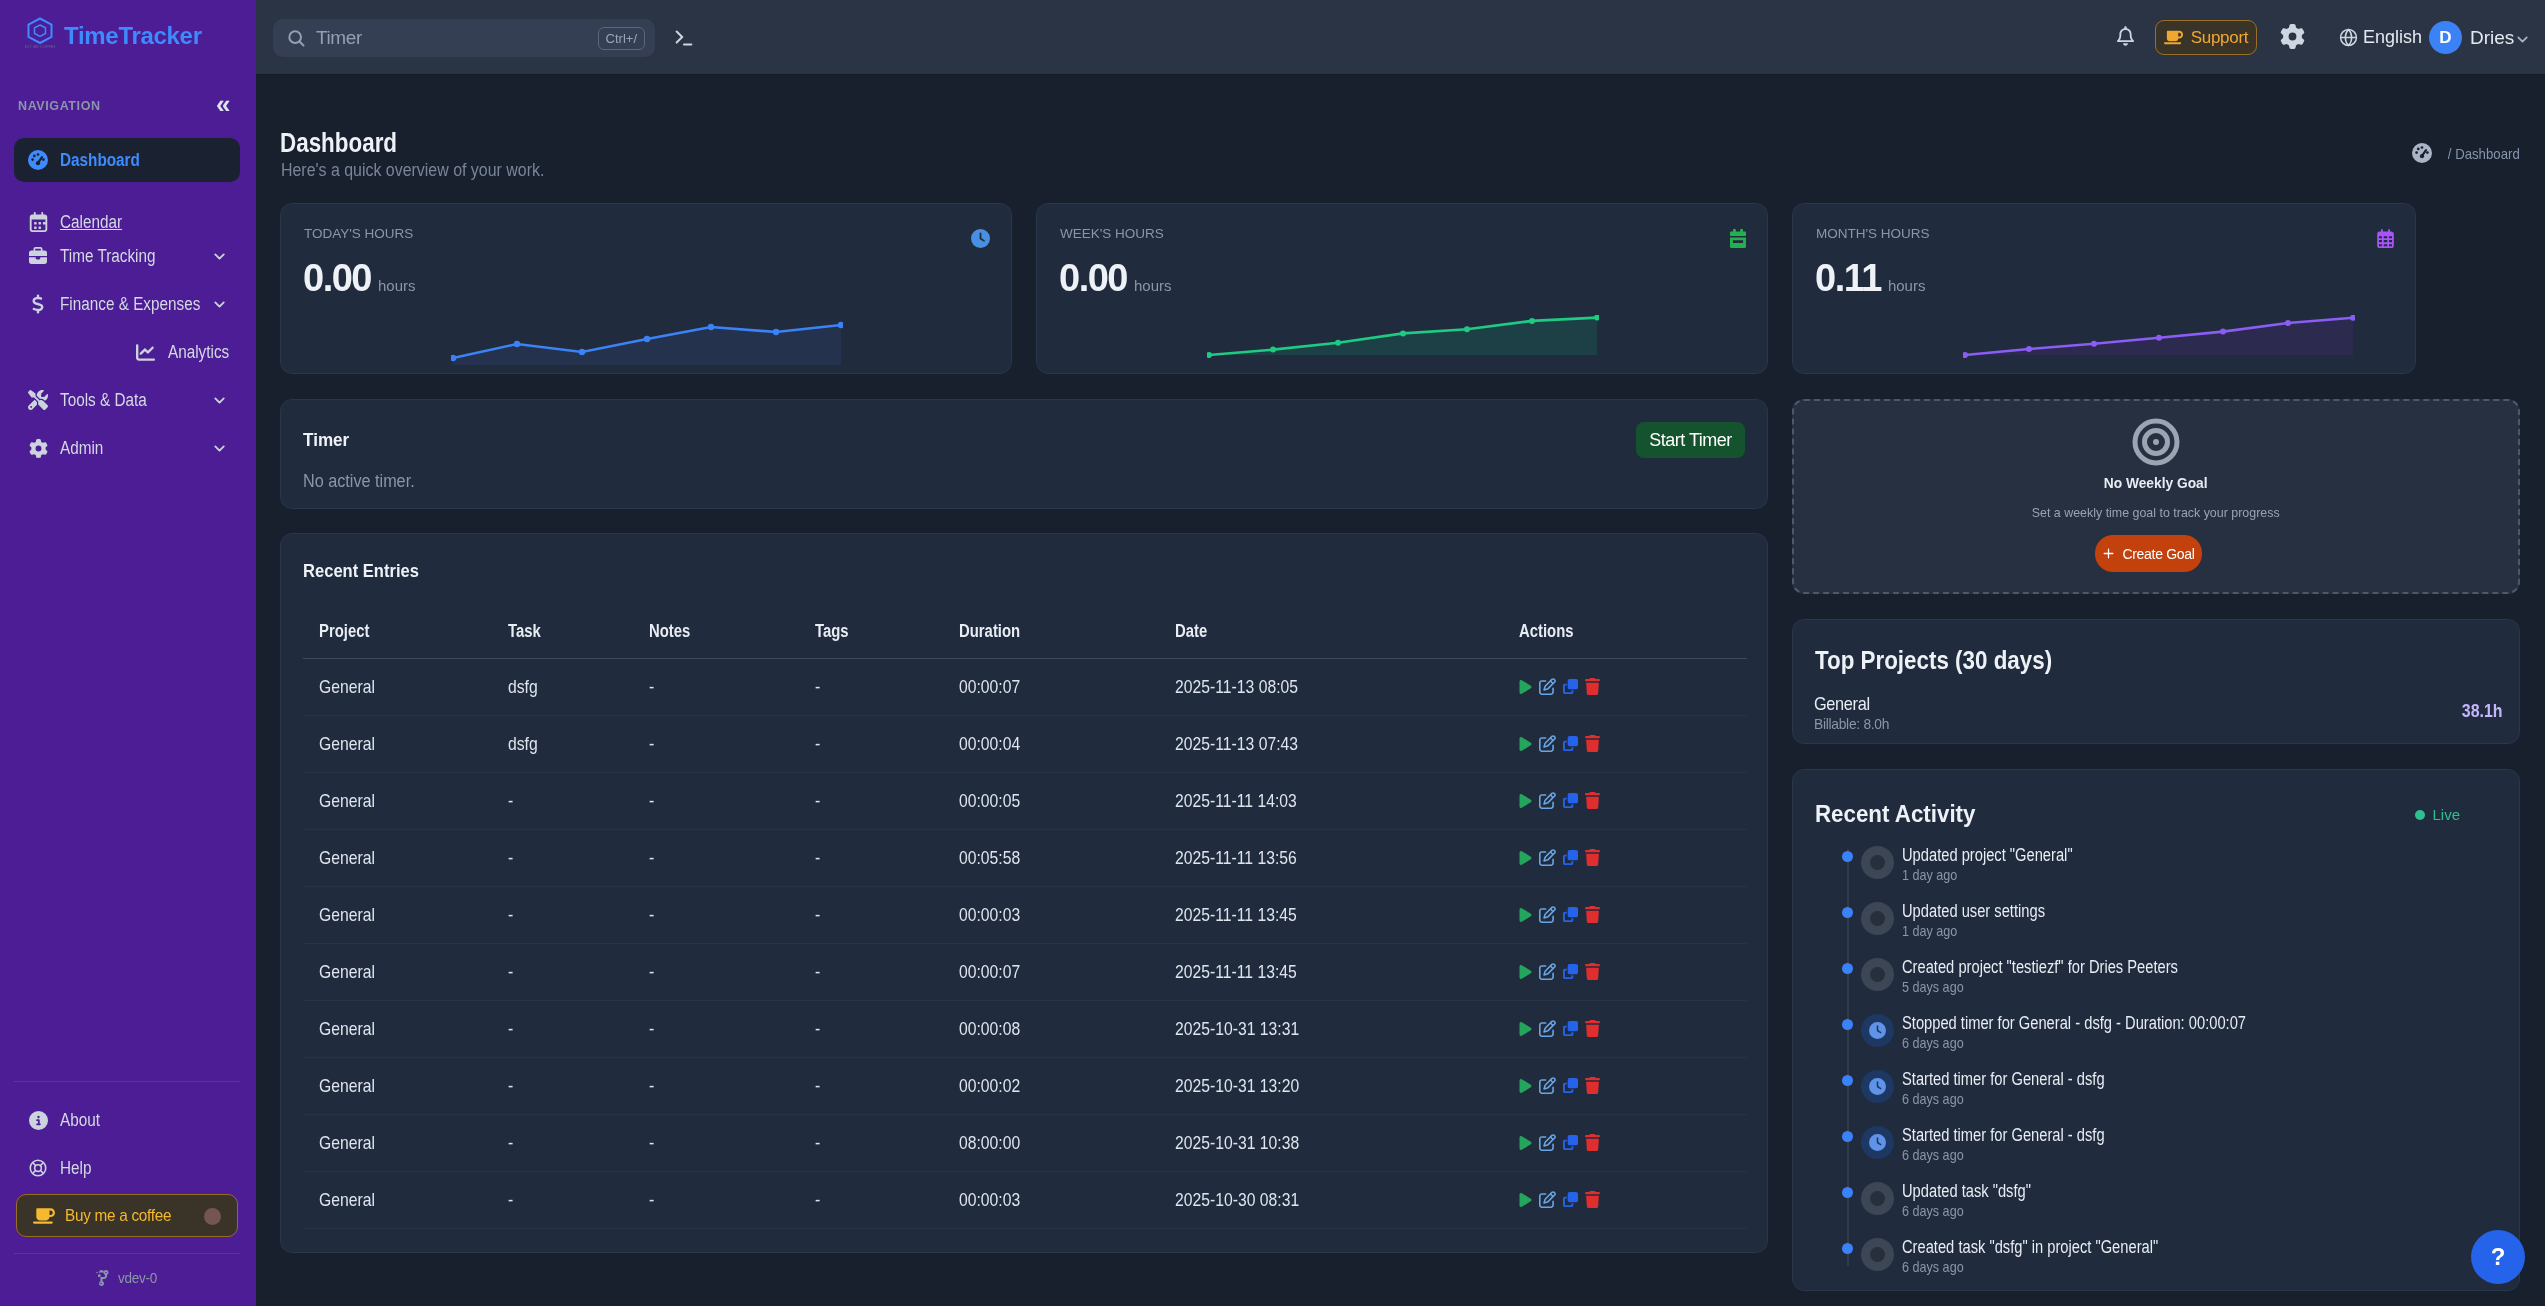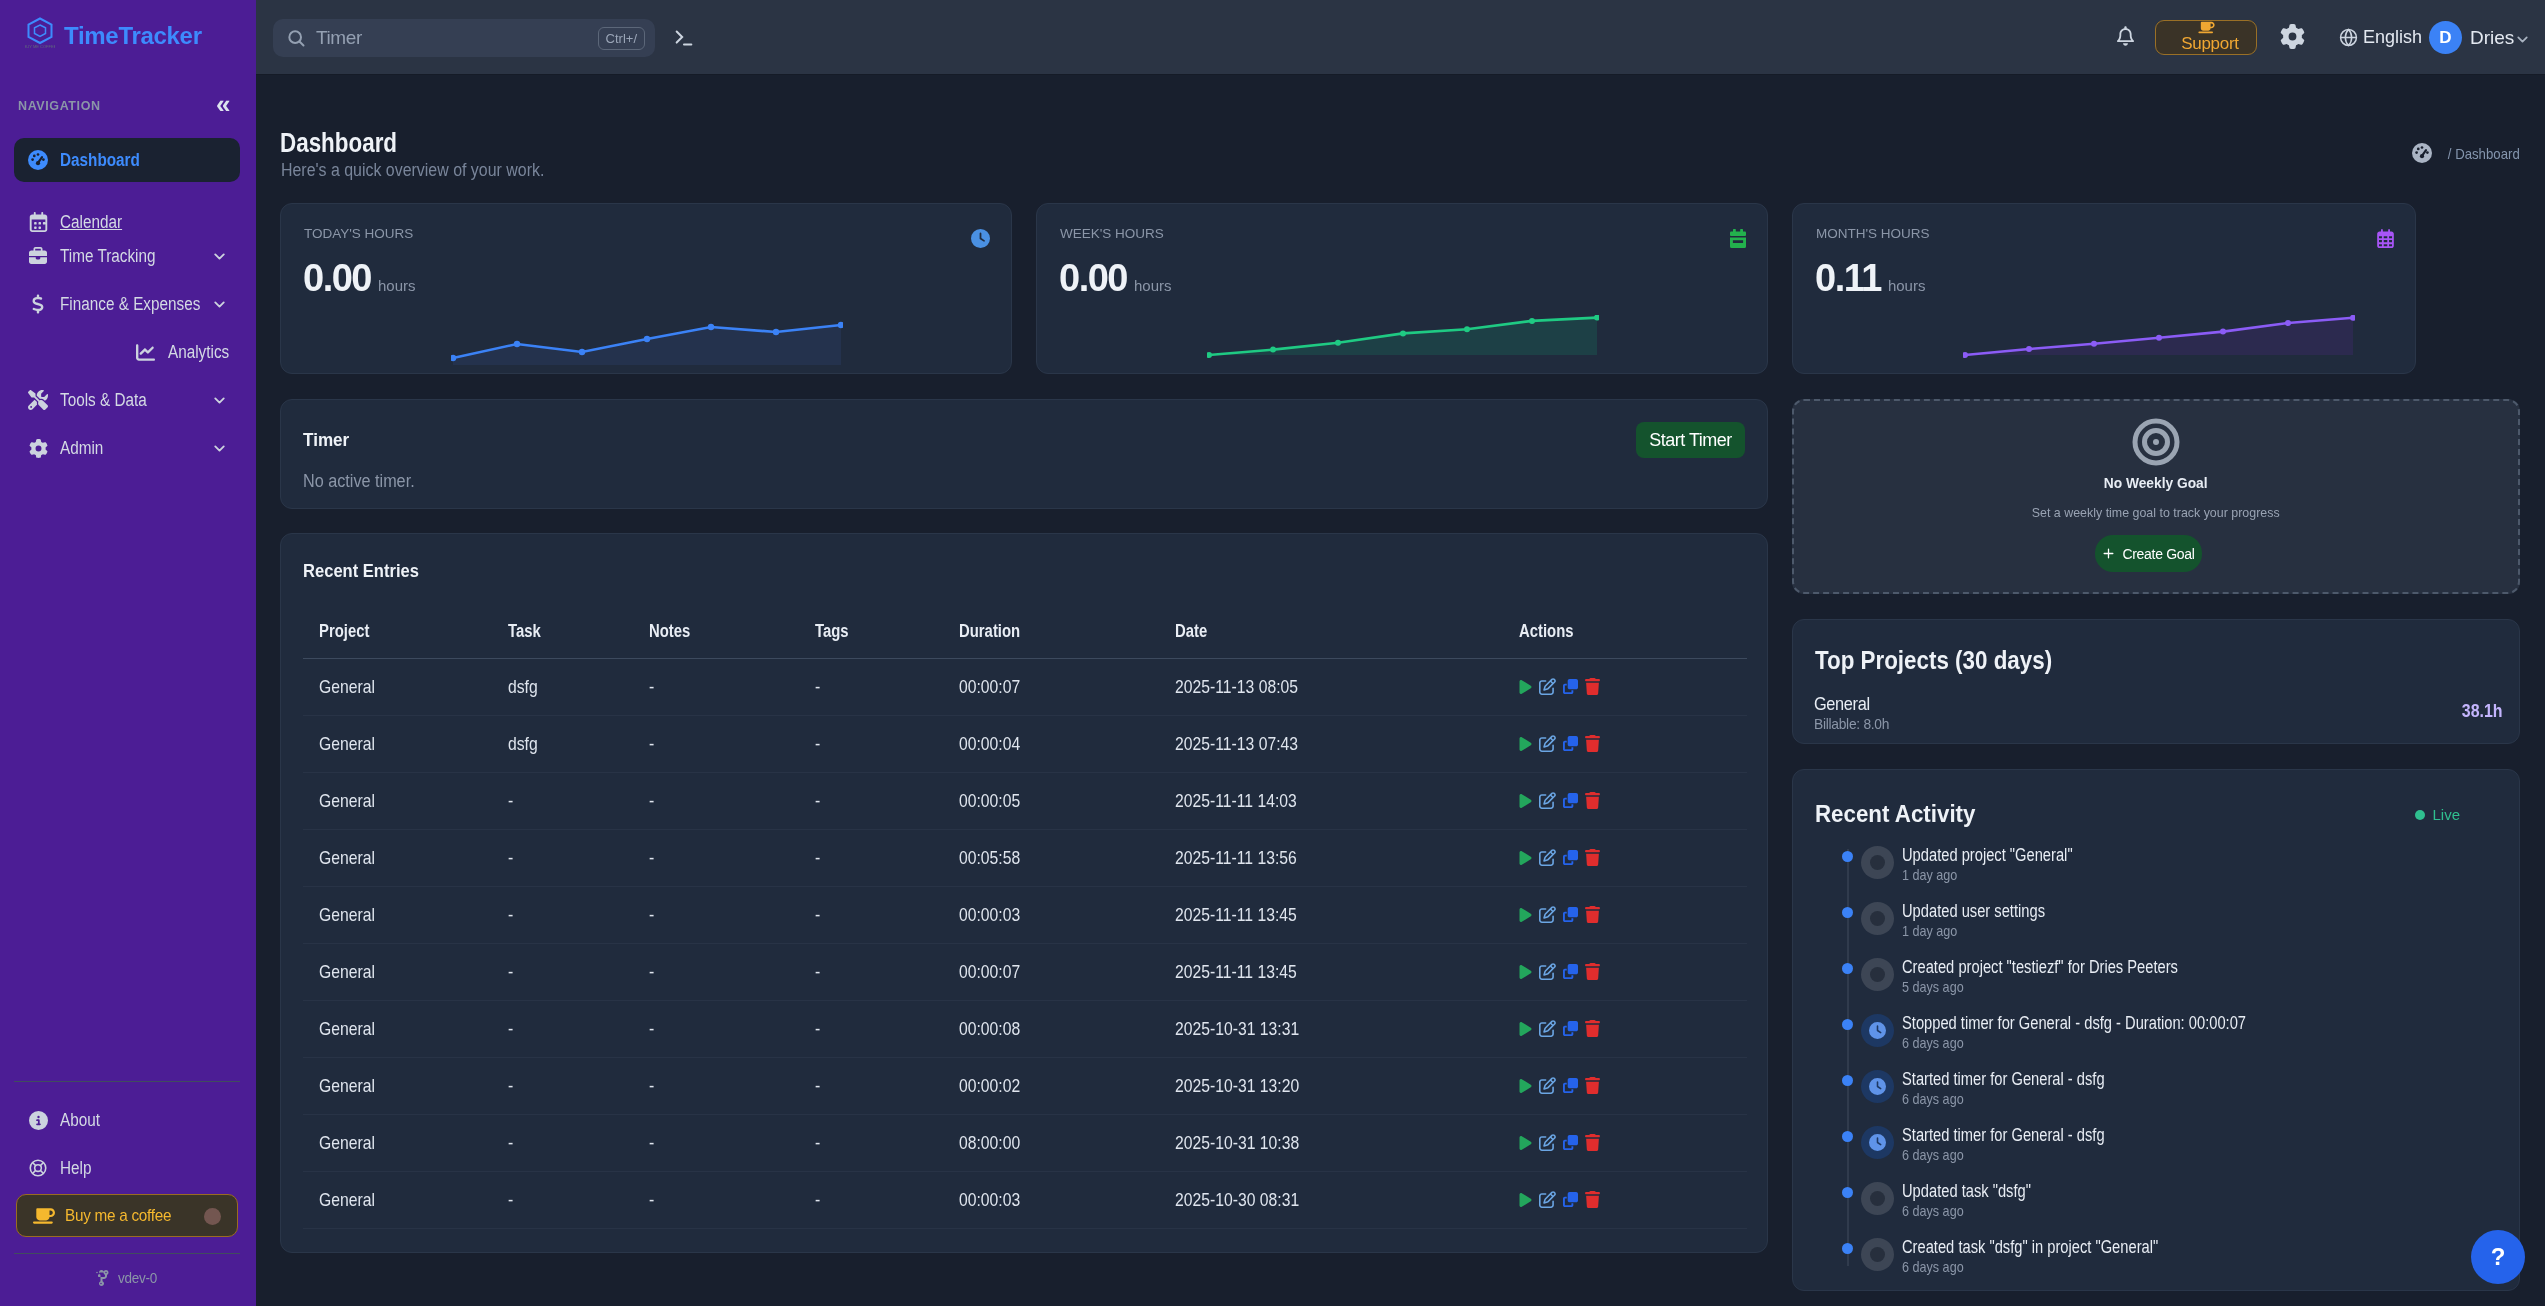--- a/index.html
+++ b/index.html
@@ -23,21 +23,21 @@
 #sb-sep2 { position:absolute; left:14px; top:1253px; width:226px; height:1px; background:#414c5e; }
 #coffeebtn { position:absolute; left:16px; top:1194px; width:222px; height:43px; border:1px solid #9a6c21; border-radius:10px; background:#3a3428; display:flex; align-items:center; }
 #coffeebtn .txt { color:#f5b82e; font-size:17px; letter-spacing:-0.3px; margin-left:10px; }
 #version { position:absolute; left:0; top:1269px; width:256px; text-align:center; font-size:15px; color:#8b96a8; letter-spacing:-0.3px; }
 
 
 #header { position:absolute; left:256px; top:0; width:2289px; height:75px; background:#2b3444; border-bottom:1px solid #151b27; z-index:4; }
 #search { position:absolute; left:17px; top:19px; width:382px; height:38px; background:#353f53; border-radius:10px; display:flex; align-items:center; }
 #search .ph { color:#94a0b2; font-size:19px; letter-spacing:-0.4px; margin-left:10px; }
 #kbd { position:absolute; right:10px; top:8px; border:1px solid #5c6779; border-radius:6px; font-size:13px; color:#9aa5b7; padding:3px 7px; }
-#supportbtn { display:flex; align-items:center; justify-content:center; border:1px solid #9a7026; background:#3a3327; border-radius:9px; height:35px; color:#f0a732; font-size:17px; letter-spacing:-0.3px;flex-direction:column; }
+#supportbtn { display:flex; align-items:center; justify-content:center; border:1px solid #9a7026; background:#3a3327; border-radius:9px; height:35px; color:#f0a732; font-size:17px; letter-spacing:-0.3px; }
 #avatar { width:33px; height:33px; border-radius:50%; background:#3b82f6; color:#fff; display:flex; align-items:center; justify-content:center; font-size:17px; font-weight:bold; }
 
 
 #main { position:absolute; left:256px; top:75px; width:2289px; height:1231px; background:#181f2d; }
 h1.pagetitle { position:absolute; left:24px; top:53px; font-size:27px; line-height:31px; font-weight:bold; color:#eef2f7; }
 #subtitle { position:absolute; left:25px; top:85px; font-size:18px; line-height:21px; color:#79859a; }
 #breadcrumb { position:absolute; right:25px; top:68px; font-size:15px; color:#8495ad; display:flex; align-items:center; gap:6px; }
 
 .card { position:absolute; background:#202b3d; border:1px solid #2a3649; border-radius:12px; }
 .statlabel { position:absolute; left:23px; top:22px; font-size:13.5px; line-height:16px; letter-spacing:0px; color:#8b96a8; }
@@ -54,21 +54,21 @@
 table#entries { position:absolute; left:22px; top:72px; width:1444px; border-collapse:collapse; font-size:18.5px; }
 #entries th { text-align:left; font-weight:bold; color:#e8edf4; padding:0 0 0 16px; height:52px; font-size:17.5px; border-bottom:1px solid #3d4a5e; }
 #entries td { color:#dfe5ee; padding:0 0 0 16px; height:57px; border-bottom:1px solid #283346; }
 #entries td .sx, #entries th .sx { transform:scaleX(0.85); }
 .act { display:flex; gap:7px; align-items:center; }
 
 
 #goalcard { position:absolute; background:#273040; border:2px dashed #4d596b; border-radius:12px; }
 #goalcard .gtitle { position:absolute; top:74px; width:100%; text-align:center; font-size:14.5px; line-height:17px; font-weight:bold; color:#e8edf4; }
 #goalcard .gsub { position:absolute; top:104px; width:100%; text-align:center; font-size:13.5px; line-height:16px; color:#99a3b3; }
-#creategoal { position:absolute; left:301px; top:134px; width:107px; height:37px; background:#14532d; border-radius:18px; color:#fff; font-size:14px; letter-spacing:-0.3px; display:flex; align-items:center; justify-content:center; gap:7px; }
+#creategoal { position:absolute; left:301px; top:134px; width:107px; height:37px; background:#c2410c; border-radius:18px; color:#fff; font-size:14px; letter-spacing:-0.3px; display:flex; align-items:center; justify-content:center; gap:7px; }
 
 #topcard .title { position:absolute; left:22px; top:26px; font-size:25px; line-height:29px; font-weight:bold; color:#eef2f7; }
 #topcard .pname { position:absolute; left:21px; top:73px; font-size:19px; line-height:22px; color:#e8edf4; letter-spacing:-0.4px; }
 #topcard .psub { position:absolute; left:21px; top:95px; font-size:15px; line-height:17px; color:#8b96a8; letter-spacing:-0.3px; }
 #topcard .phours { position:absolute; right:16px; top:80px; font-size:19px; line-height:22px; font-weight:bold; color:#c4b5fd;margin-left:48px; }
 
 #activitycard .title { position:absolute; left:22px; top:30px; font-size:24px; line-height:28px; font-weight:bold; color:#eef2f7; }
 #livebadge { position:absolute; right:59px; top:36px; font-size:15px; color:#2fbf8f; display:flex; align-items:center; gap:7px; }
 #livebadge .dot { width:10px; height:10px; border-radius:50%; background:#2fbf8f; }
 #tl-line { position:absolute; left:54px; top:79px; width:2px; height:417px; background:#303b4d; }

